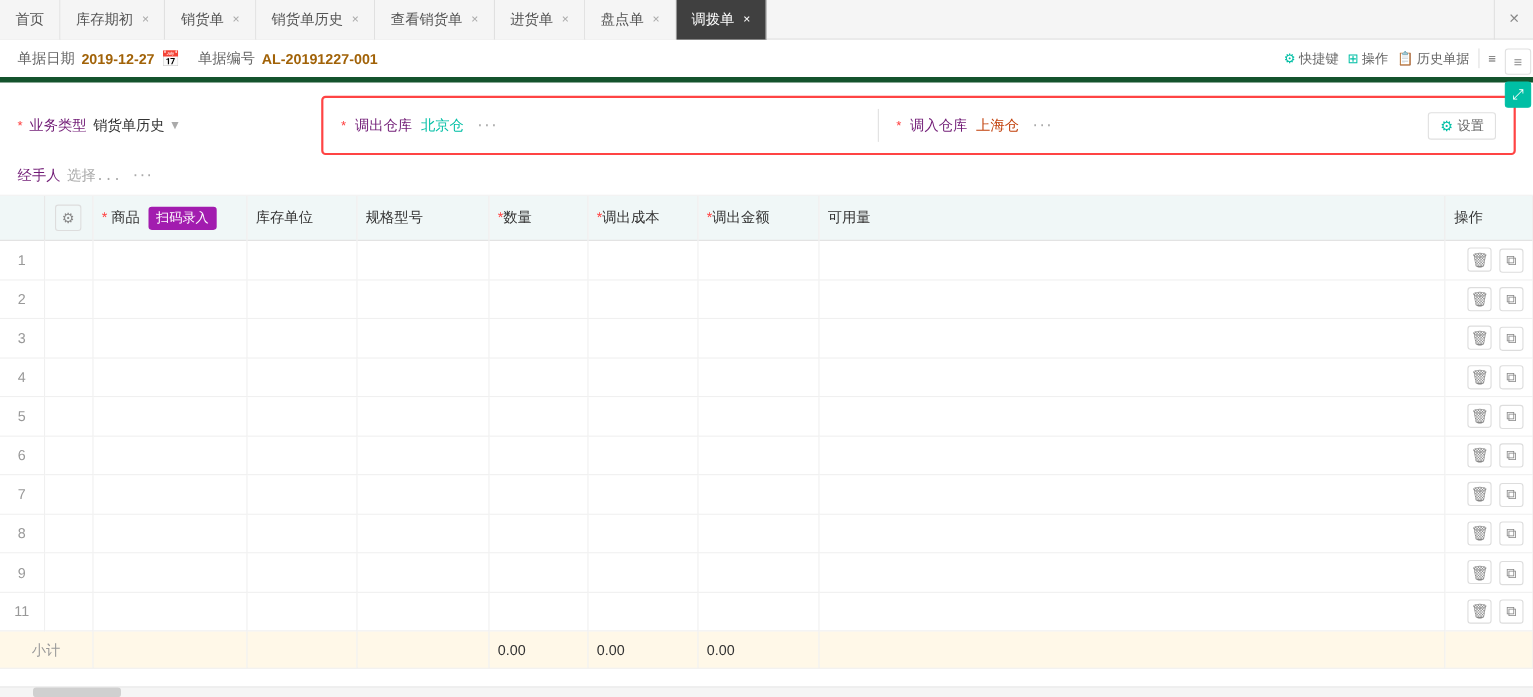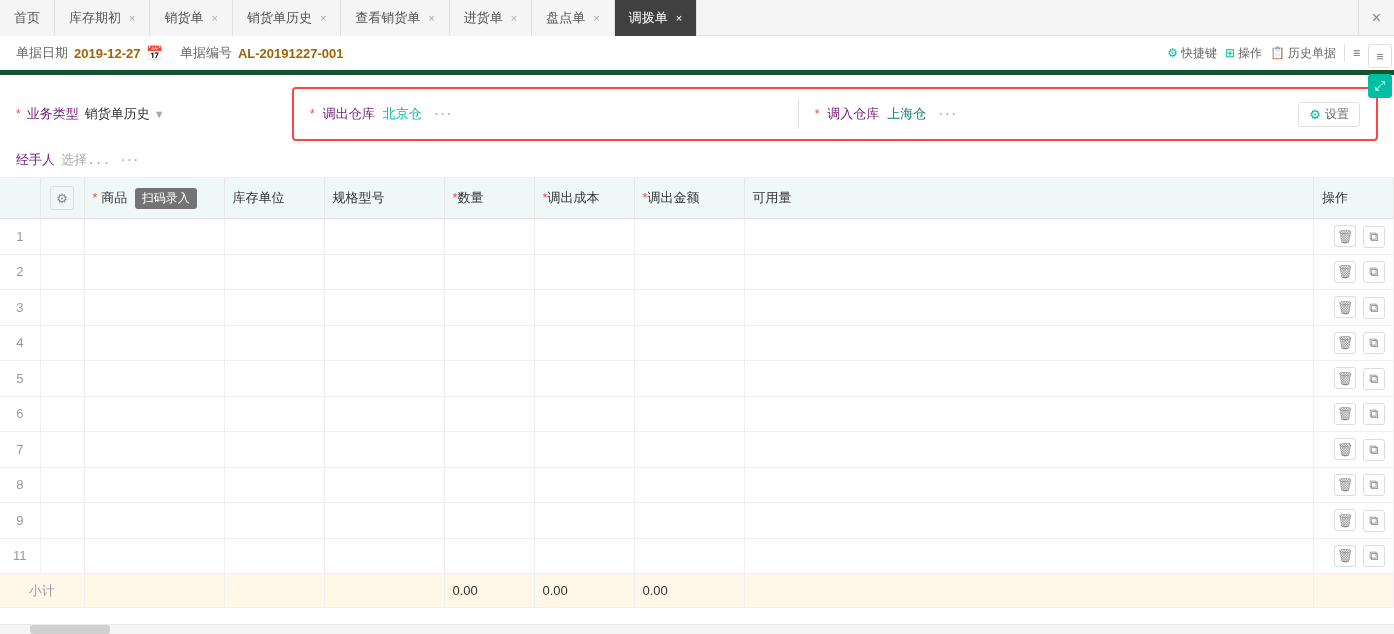--- a/index.html
+++ b/index.html
@@ -144,21 +144,21 @@
       padding: 8px 8px;
       text-align: left;
       font-weight: normal;
       color: #333;
       font-size: 13px;
       border-right: 1px solid #e8e8e8;
       white-space: nowrap;
       overflow: hidden;
     }
     th .scan-btn {
-      background: #737373;
+      background: #a21caf;
       color: #fff;
       border: none;
       border-radius: 3px;
       padding: 2px 7px;
       font-size: 12px;
       cursor: pointer;
       margin-left: 4px;
     }
     td {
       padding: 6px 8px;
@@ -350,21 +350,21 @@
         <div class="warehouse-field">
           <span class="field-required">*</span>
           <span class="field-label">调出仓库</span>
           <span class="field-value" style="color:#00bfa5;">北京仓</span>
           <span class="field-dots">···</span>
         </div>
         <div class="warehouse-divider"></div>
         <div class="warehouse-field">
           <span class="field-required">*</span>
           <span class="field-label">调入仓库</span>
-          <span class="field-value" style="color:#0f766e;">上海仓</span>
+          <span class="field-value" style="color:#c2410c;">上海仓</span>
           <span class="field-dots">···</span>
         </div>
         <div style="margin-left:12px;">
           <button class="settings-float-btn">
             <span class="settings-icon">⚙</span>
             <span>设置</span>
           </button>
         </div>
       </div>
     </div>

